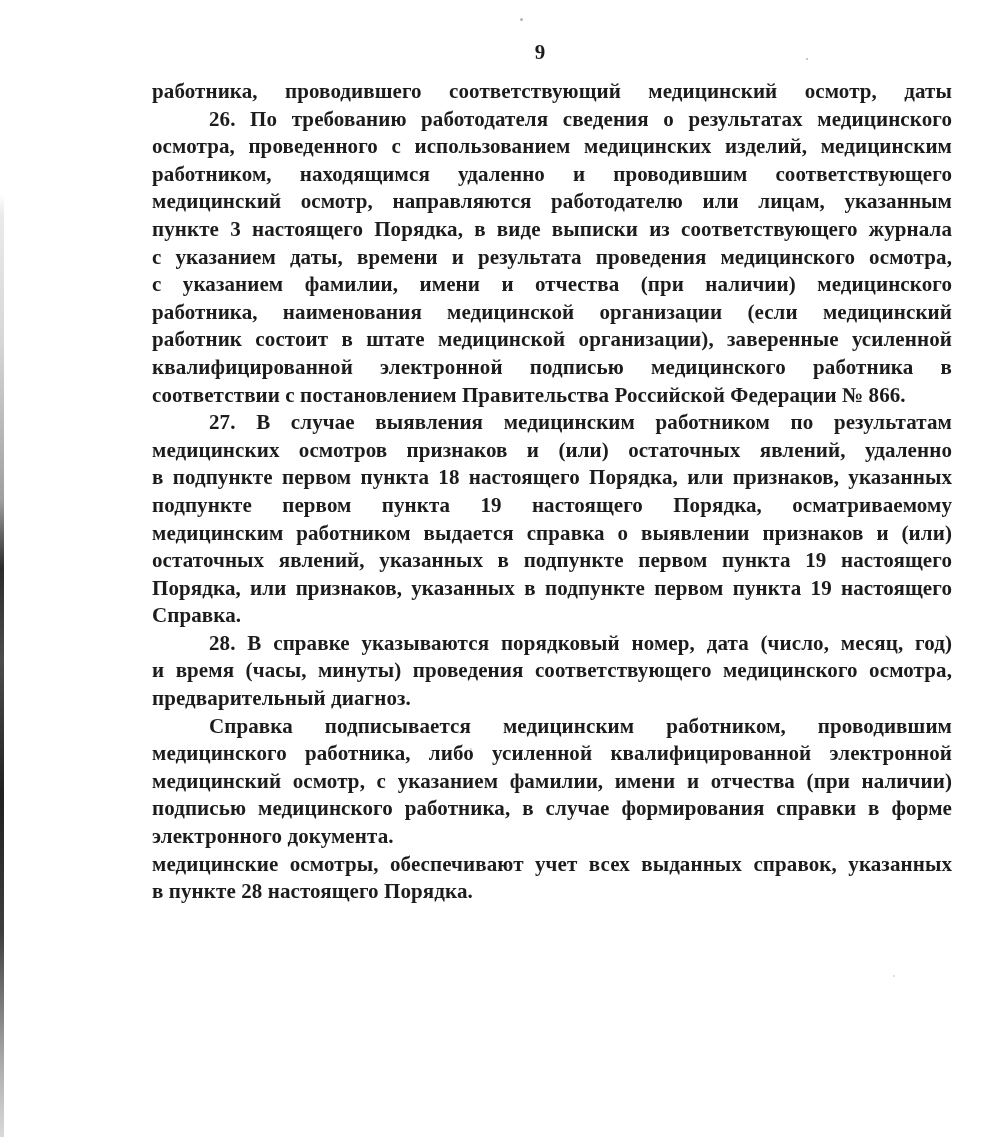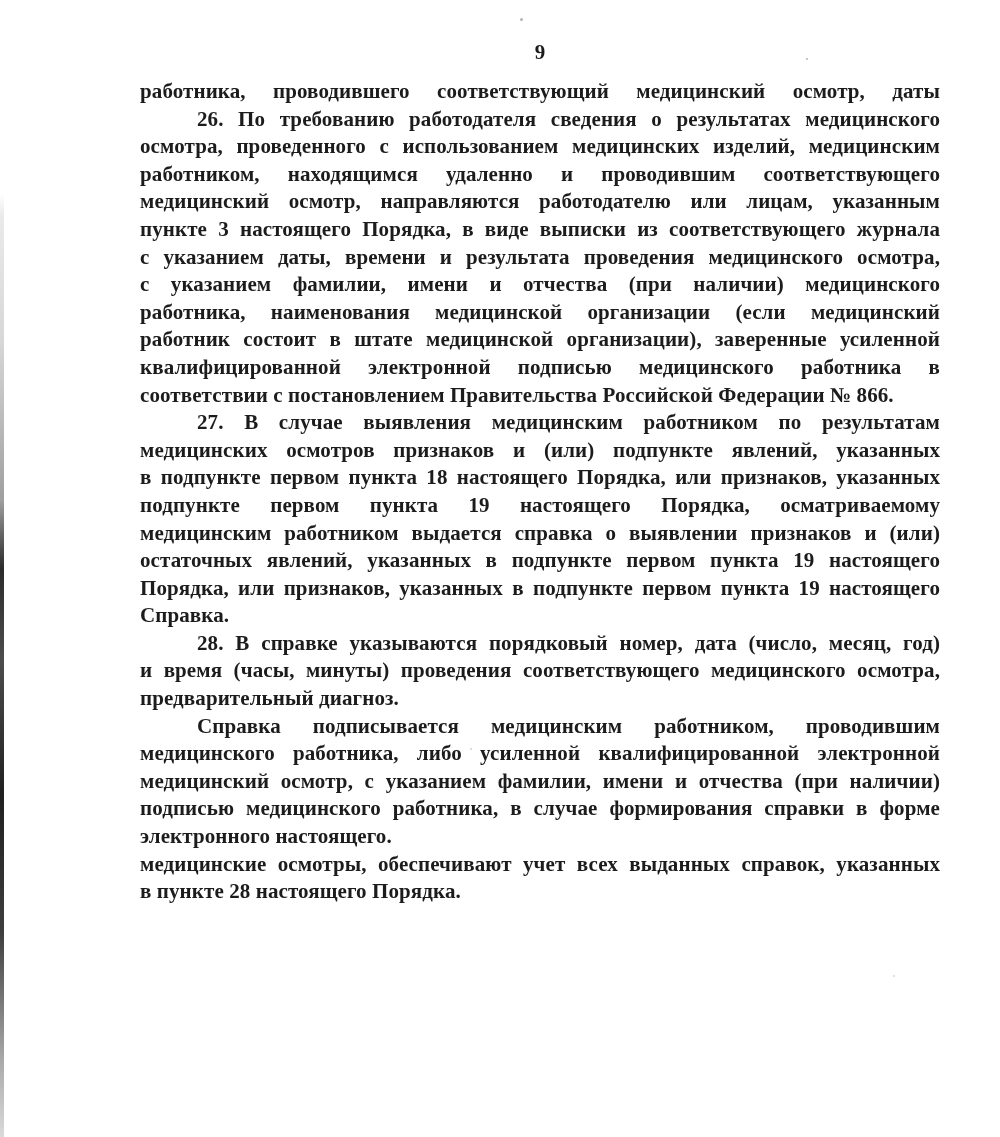--- a/index.html
+++ b/index.html
@@ -22,21 +22,21 @@
   .page-number {
     position: absolute;
     top: 40px; left: 140px; width: 800px;
     text-align: center;
     font-size: 21px;
     font-weight: bold;
     filter: blur(0.3px);
   }
   .doc-body {
     position: absolute;
-    top: 78px; left: 140px; width: 800px;
+    top: 78px; left: 152px; width: 800px;
     font-size: 21px;
     font-weight: bold;
     line-height: 27.6px;
     filter: blur(0.35px);
     letter-spacing: 0.1px;
   }
   .paragraph { margin: 0; }
   .line {
     text-align: justify;
     text-align-last: justify;
@@ -99,38 +99,38 @@
         <div class="line">пункте 3 настоящего Порядка, в виде выписки из соответствующего журнала</div>
         <div class="line">с указанием даты, времени и результата проведения медицинского осмотра,</div>
         <div class="line">с указанием фамилии, имени и отчества (при наличии) медицинского</div>
         <div class="line">работника, наименования медицинской организации (если медицинский</div>
         <div class="line">работник состоит в штате медицинской организации), заверенные усиленной</div>
         <div class="line">квалифицированной электронной подписью медицинского работника в</div>
         <div class="line last">соответствии с постановлением Правительства Российской Федерации № 866.</div>
       </div>
       <div class="paragraph">
         <div class="line indent">27. В случае выявления медицинским работником по результатам</div>
-        <div class="line">медицинских осмотров признаков и (или) подпункте явлений, указанных</div>
+        <div class="line">медицинских осмотров признаков и (или) остаточных явлений, удаленно</div>
         <div class="line">в подпункте первом пункта 18 настоящего Порядка, или признаков, указанных</div>
         <div class="line">подпункте первом пункта 19 настоящего Порядка, осматриваемому</div>
         <div class="line">медицинским работником выдается справка о выявлении признаков и (или)</div>
         <div class="line">остаточных явлений, указанных в подпункте первом пункта 19 настоящего</div>
         <div class="line">Порядка, или признаков, указанных в подпункте первом пункта 19 настоящего</div>
         <div class="line last">Справка.</div>
       </div>
       <div class="paragraph">
         <div class="line indent">28. В справке указываются порядковый номер, дата (число, месяц, год)</div>
         <div class="line">и время (часы, минуты) проведения соответствующего медицинского осмотра,</div>
         <div class="line last">предварительный диагноз.</div>
       </div>
       <div class="paragraph">
         <div class="line indent">Справка подписывается медицинским работником, проводившим</div>
         <div class="line">медицинского работника, либо усиленной квалифицированной электронной</div>
         <div class="line">медицинский осмотр, с указанием фамилии, имени и отчества (при наличии)</div>
         <div class="line">подписью медицинского работника, в случае формирования справки в форме</div>
-        <div class="line last">электронного настоящего.</div>
+        <div class="line last">электронного документа.</div>
       </div>
       <div class="paragraph">
         <div class="line">медицинские осмотры, обеспечивают учет всех выданных справок, указанных</div>
         <div class="line last">в пункте 28 настоящего Порядка.</div>
       </div>
     </div>
 </div>
 
 </body></html>

